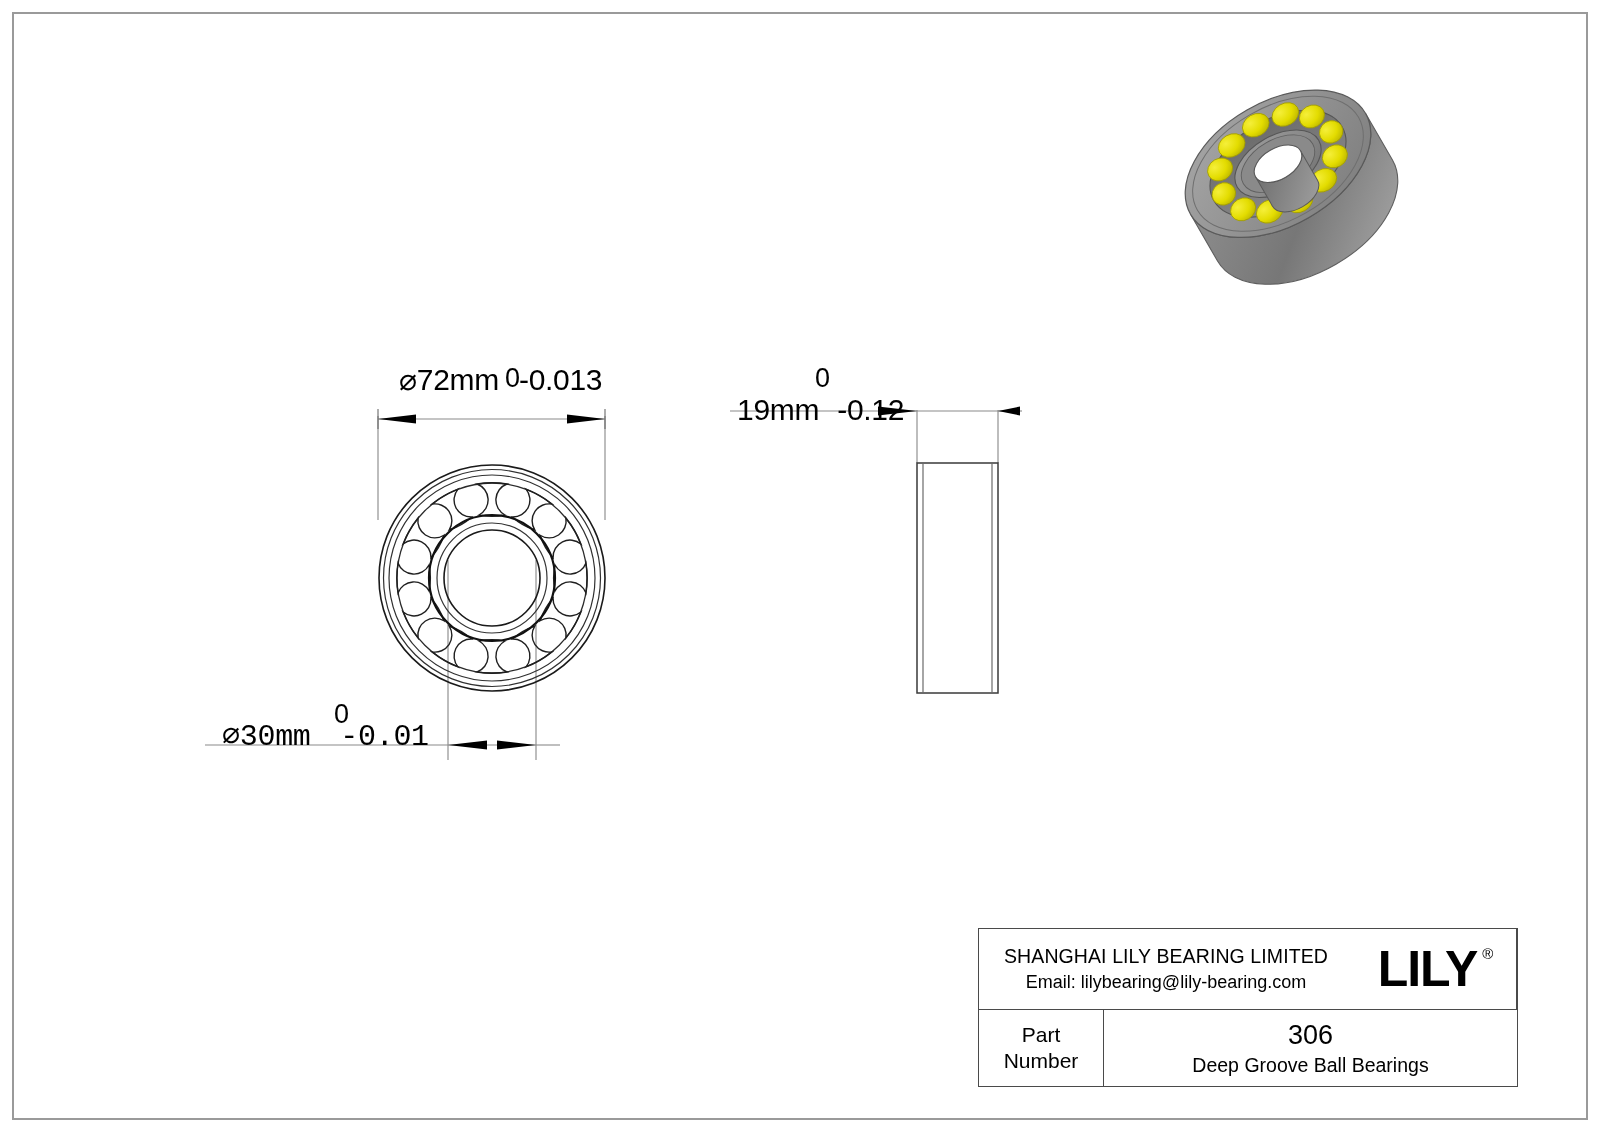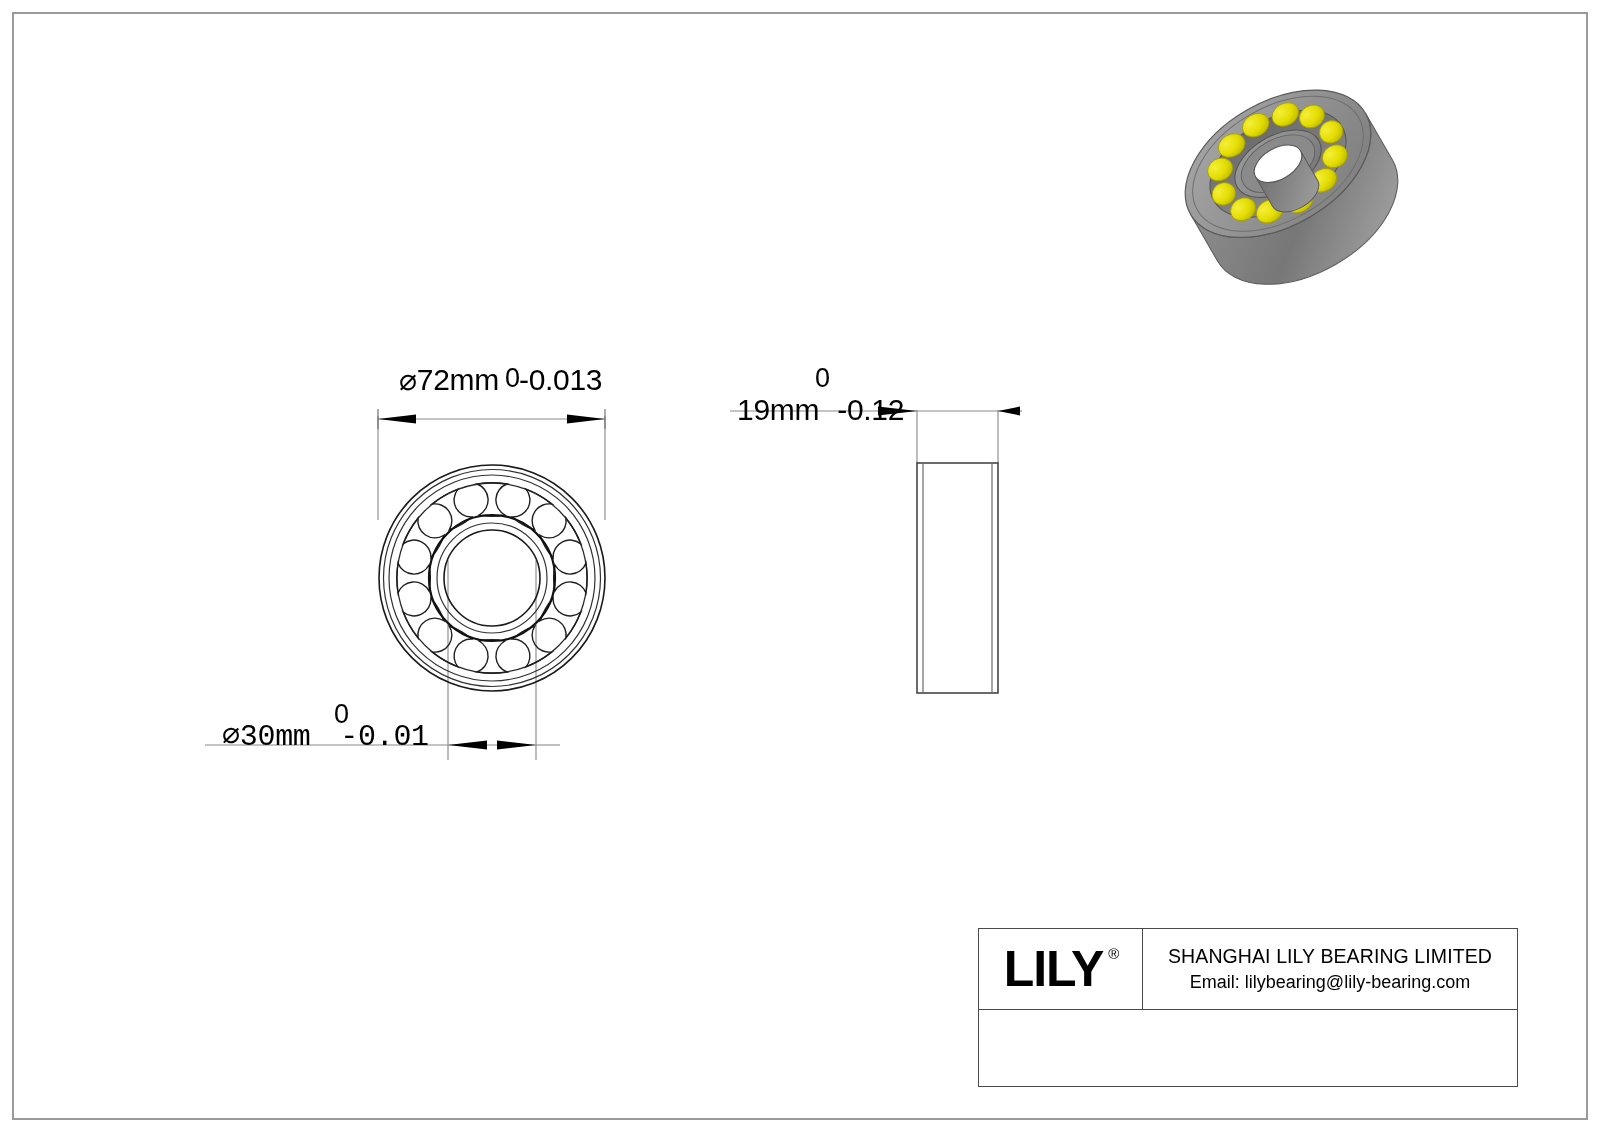--- a/index.html
+++ b/index.html
@@ -359,26 +359,36 @@
   </div>
   <div class="dimtext" style="left:737px; top:394px;">
     <span class="dim-main" style="position:static;">
       <span>19mm</span>
       <span style="display:inline-block;width:10px;"></span><span>-0.12</span>
     </span>
   </div>
 
   <div id="titleblock">
     <div id="tb-row-top">
+      <div id="tb-company-cell">
+        <div id="company-name">SHANGHAI LILY BEARING LIMITED</div>
+        <div id="company-email">Email: lilybearing@lily-bearing.com</div>
+      </div>
       <div id="tb-logo-cell">
         <div id="logo-wrap">
           <span id="logo-text">LILY</span>
           <span id="logo-reg">®</span>
         </div>
       </div>
-      <div id="tb-company-cell">
-        <div id="company-name">SHANGHAI LILY BEARING LIMITED</div>
-        <div id="company-email">Email: lilybearing@lily-bearing.com</div>
+    </div>
+    <div id="tb-row-bottom">
+      <div id="tb-partlabel-cell">
+        <span>Part</span>
+        <span>Number</span>
+      </div>
+      <div id="tb-partinfo-cell">
+        <div id="part-number">306</div>
+        <div id="part-desc">Deep Groove Ball Bearings</div>
       </div>
     </div>
   </div>
 
 </div>
 
 </body></html>

